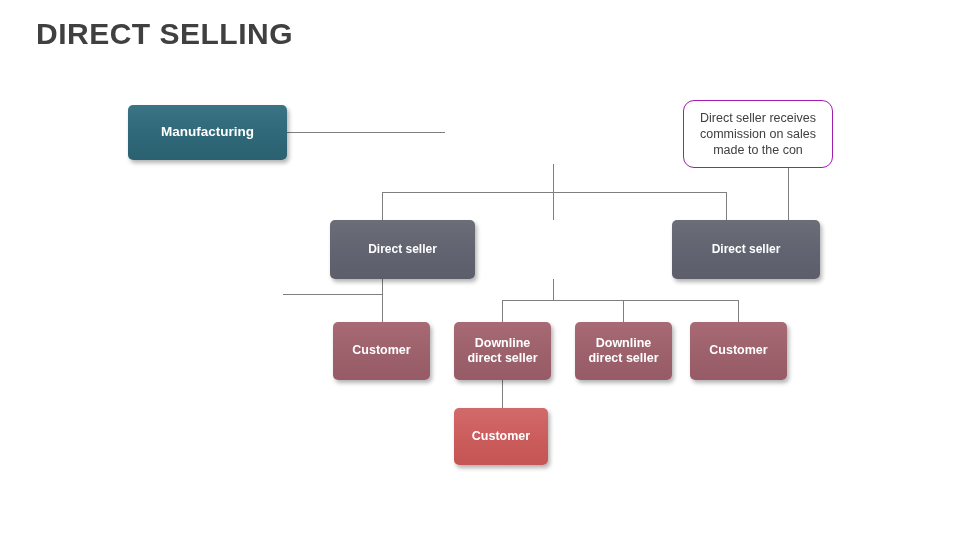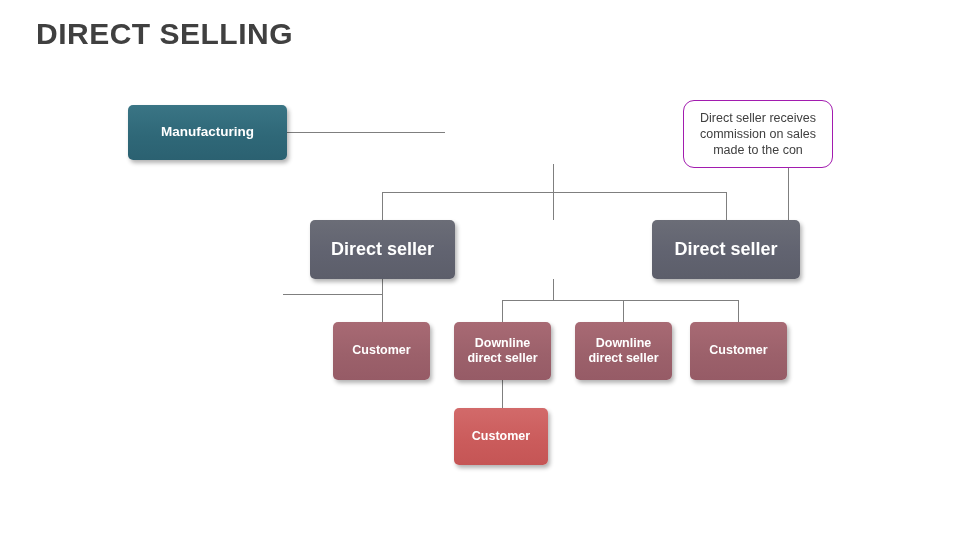--- a/index.html
+++ b/index.html
@@ -62,21 +62,22 @@
   .node.teal-dark {
     background: linear-gradient(180deg, #3a7585 0%, #2f6878 55%, #2b6171 100%);
     font-size: 13.5px;
   }
   .node.teal-bright {
     background: linear-gradient(180deg, #12798e 0%, #0b7085 55%, #096a7e 100%);
     font-size: 13.5px;
   }
   .node.slate {
     background: linear-gradient(180deg, #6b6d77 0%, #616370 55%, #5c5e6a 100%);
-    font-size: 18px;
+    font-size: 12px;
+    margin-left: 20px;
   }
   .node.mauve {
     background: linear-gradient(180deg, #a86a74 0%, #9c616b 55%, #965b66 100%);
     font-size: 12.5px;
   }
   .node.red {
     background: linear-gradient(180deg, #d26a6a 0%, #cb5c5c 55%, #c55555 100%);
     font-size: 12.5px;
   }
 

